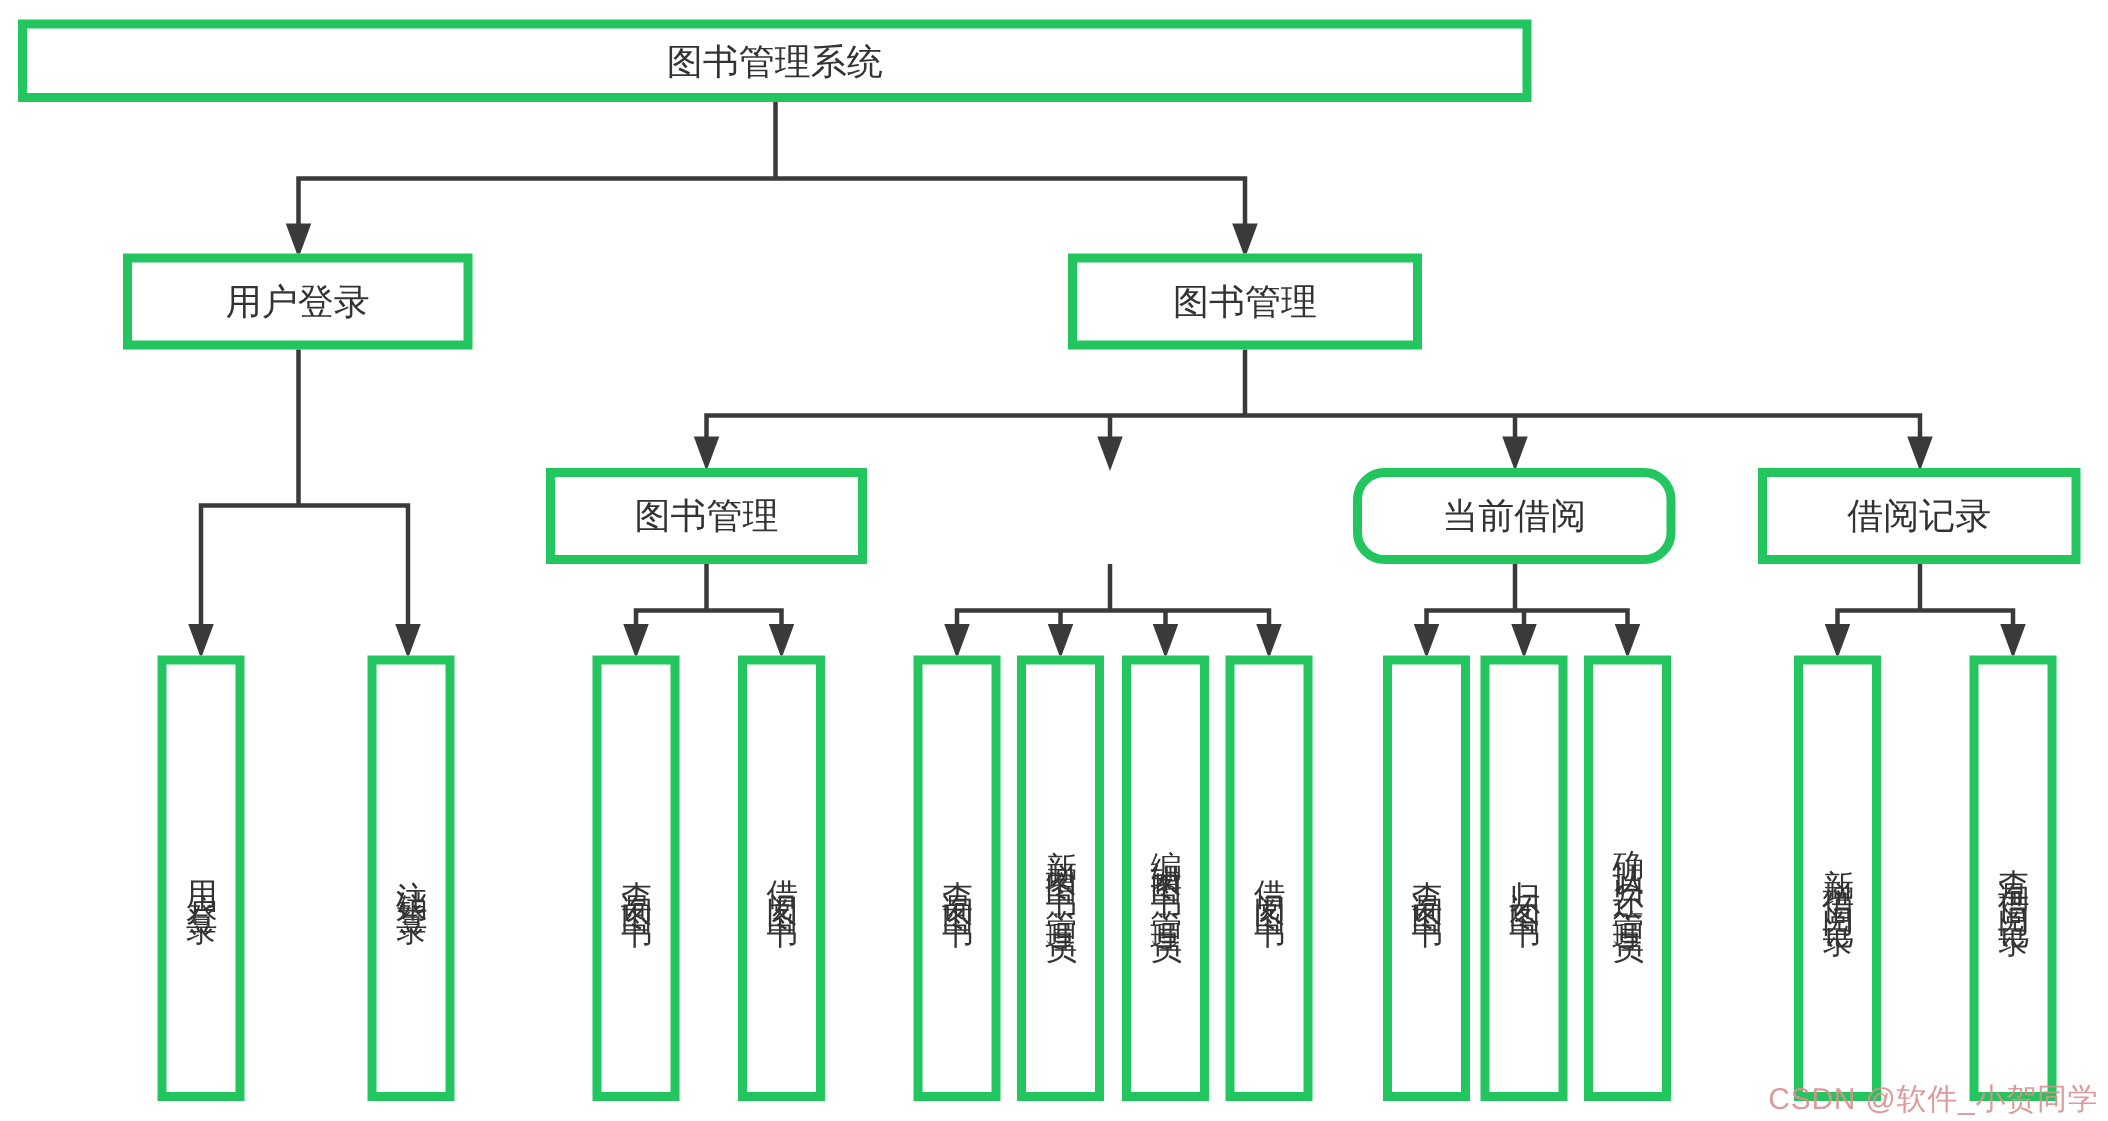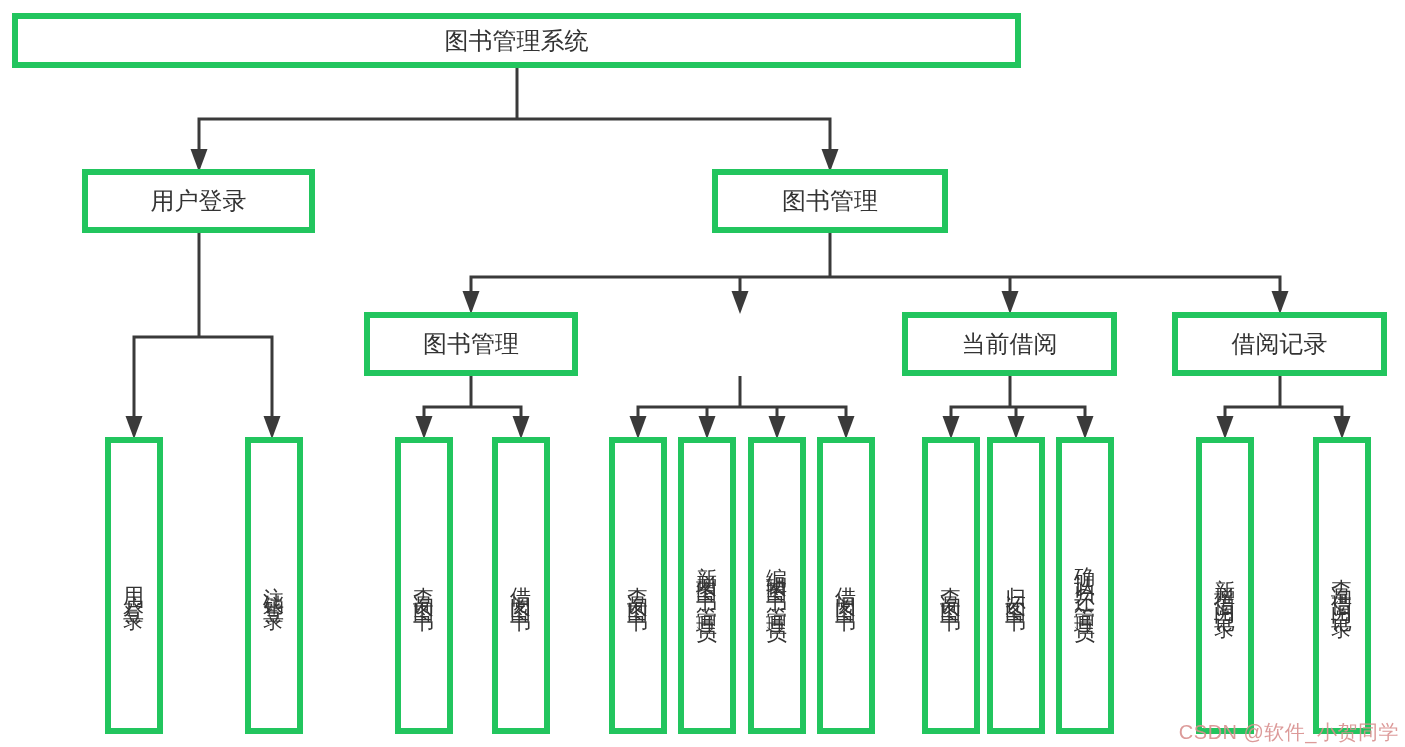--- a/index.html
+++ b/index.html
@@ -111,21 +111,21 @@
       <polygon points="1333.5,416 1350.5,416 1342,439"></polygon>
     </g>
   </svg>
 
   <div class="node root">图书管理系统</div>
 
   <div class="node l2" style="left:82px; width:233px;">用户登录</div>
   <div class="node l2" style="left:712px; width:236px;">图书管理</div>
 
   <div class="node l3" style="left:364px; width:214px;">图书管理</div>
-  <div class="node l3" style="left:902px; width:215px;">当前借阅</div>
+  <div class="node l3" style="left:902px; width:215px;border-radius:21px;">当前借阅</div>
   <div class="node l3" style="left:1172px; width:215px;">借阅记录</div>
 
   <div class="node l4" style="left:105px;">用户登录</div>
   <div class="node l4" style="left:245px;">注销登录</div>
 
   <div class="node l4" style="left:395px;">查询图书</div>
   <div class="node l4" style="left:492px;">借阅图书</div>
 
   <div class="node l4" style="left:609px;">查询图书</div>
   <div class="node l4" style="left:678px;">新增图书（管理员）</div>

